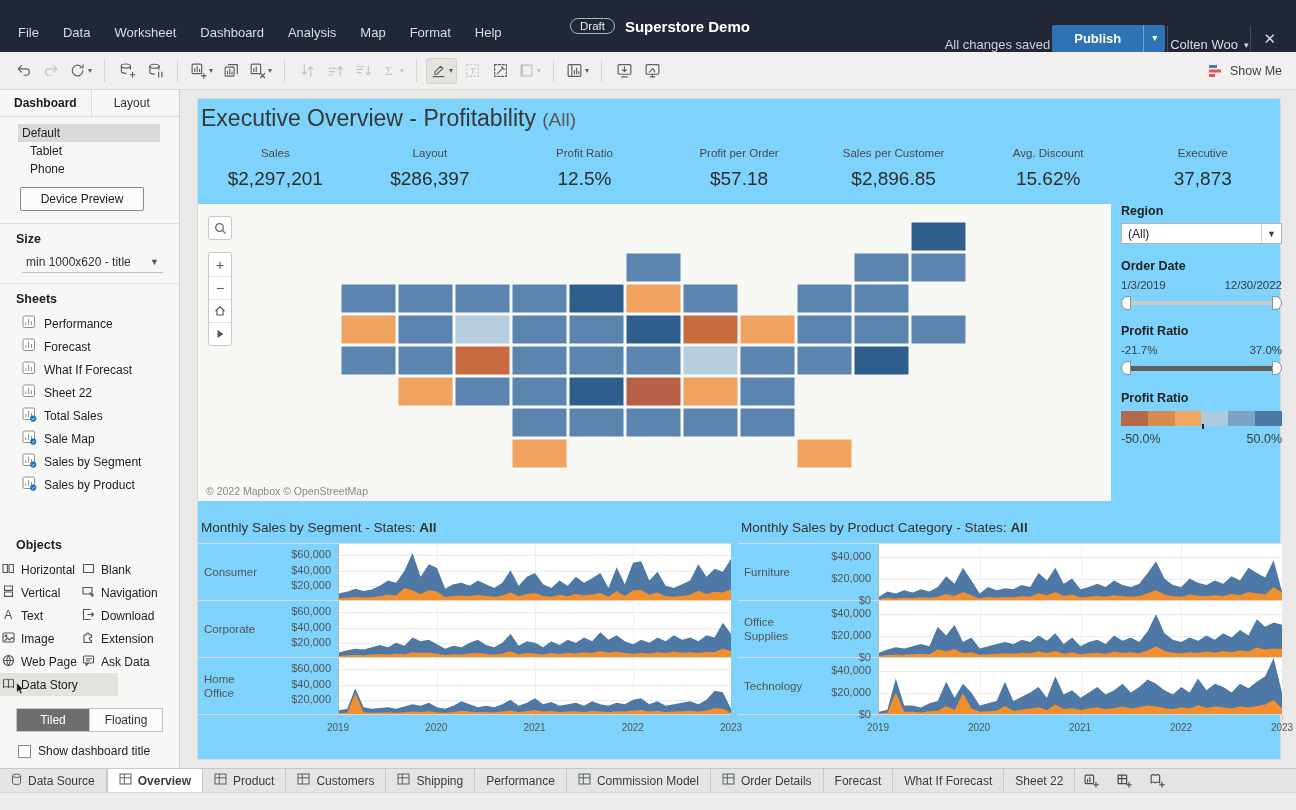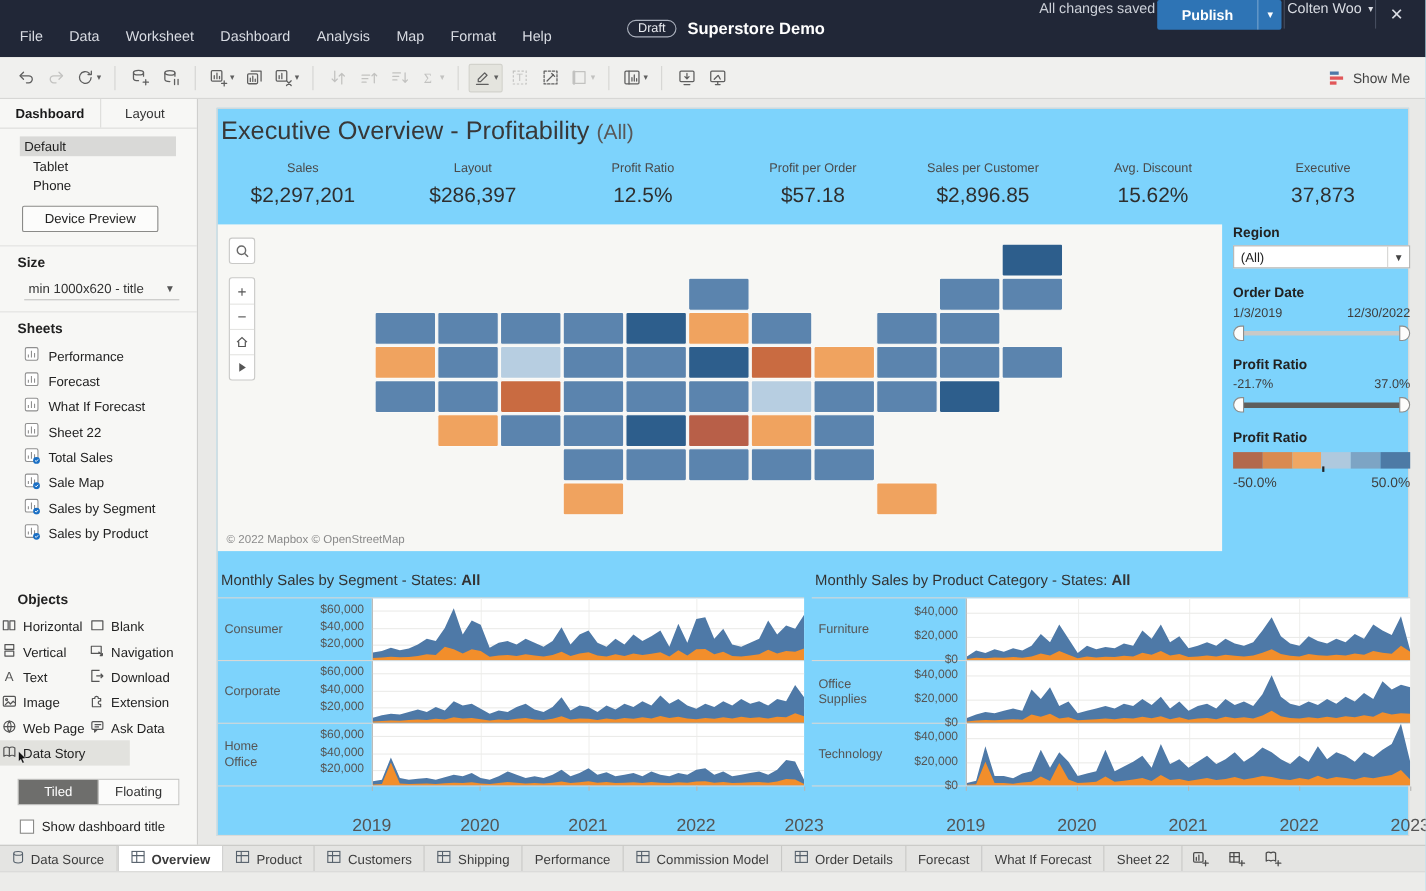--- a/index.html
+++ b/index.html
@@ -8,21 +8,21 @@
   .app { position:relative; width:1296px; height:810px; }
 
   
   .menubar { position:absolute; left:0; top:0; width:100%; height:52px; background:#212737;
              display:flex; align-items:center; color:#d9dce3; }
   .menu { display:flex; gap:4px; padding-left:8px; align-items:flex-end; height:100%; padding-bottom:8px; }
   .menu-item { font-size:13px; padding:4px 10px; cursor:default; }
   .titlewrap { position:absolute; left:570px; top:0; height:100%; display:flex; align-items:center; gap:10px; }
   .draft { border:1px solid #aab0bc; border-radius:9px; padding:1px 9px; font-size:11.5px; color:#e8eaef; }
   .wbtitle { font-size:15px; font-weight:bold; color:#fff; }
-  .mb-right { position:absolute; right:10px; top:0; height:100%; display:flex; align-items:flex-start; gap:2px; }
+  .mb-right { position:absolute; right:10px; top:0; height:100%; display:flex; align-items:flex-end; gap:2px; }
   .saved { font-size:13px; color:#ccd0d8; }
   .publish { display:flex; background:#2e74b5; border-radius:2px; overflow:hidden; cursor:pointer; }
   .publish .pub-main { color:#fff; font-size:13px; font-weight:bold; padding:6px 22px; }
   .publish .pub-caret { color:#fff; font-size:10px; padding:7px 8px 5px; border-left:1px solid rgba(255,255,255,.35); }
   .mb-sep { width:1px; height:26px; background:#454c5e; }
   .user { font-size:13px; color:#d9dce3; display:flex; gap:6px; align-items:center; cursor:pointer; }
   .user .caret { font-size:9px; }
   .close { font-size:15px; color:#d9dce3; padding:4px 10px; cursor:pointer; }
 
   
@@ -123,21 +123,21 @@
   .c-body { border-top:1px solid #d8d8d6; }
   .c-row { display:flex; height:57px; border-bottom:1px solid #d8d8d6; }
   .c-lab { width:66px; display:flex; align-items:center; padding-left:6px; font-size:11.5px; color:#555; line-height:1.25; }
   .c-ticks { width:74px; position:relative; }
   .c-ticks span { position:absolute; right:7px; font-size:11px; color:#555; white-space:nowrap; }
   .c-plot { flex:1; position:relative; border-left:1px solid #b5b5b3; background:#fff; }
   .gline { position:absolute; left:0; right:0; height:1px; background:#ebebe9; }
   .vline { position:absolute; top:0; bottom:0; width:1px; background:#f0f0ee; }
   .c-plot svg { position:absolute; left:0; top:0; width:100%; height:100%; }
   .c-xaxis { position:relative; height:26px; margin-left:140px; }
-  .c-xaxis .xt { position:absolute; top:7px; transform:translateX(-50%); font-size:16px; color:#555;margin-top:20px; }
+  .c-xaxis .xt { position:absolute; top:7px; transform:translateX(-50%); font-size:10px; color:#555; }
   .c-xaxis .xm { position:absolute; top:0; width:1px; height:4px; background:#b5b5b3; }
 
   
   .tabbar { position:absolute; left:0; top:768px; width:100%; height:24px; background:#e4e4e2;
             border-top:1px solid #c8c8c6; display:flex; align-items:stretch; font-size:12px; }
   .tab { display:flex; align-items:center; gap:6px; padding:0 11px; border-right:1px solid #c8c8c6;
          color:#3c3c3c; cursor:pointer; white-space:nowrap; }
   .tab.active { background:#fff; font-weight:bold; border-right:1px solid #c8c8c6; border-left:1px solid #c8c8c6; }
   .tab svg { flex:0 0 auto; }
   .tab-action { display:flex; align-items:center; padding:0 8px; color:#4c4c4c; cursor:pointer; }

